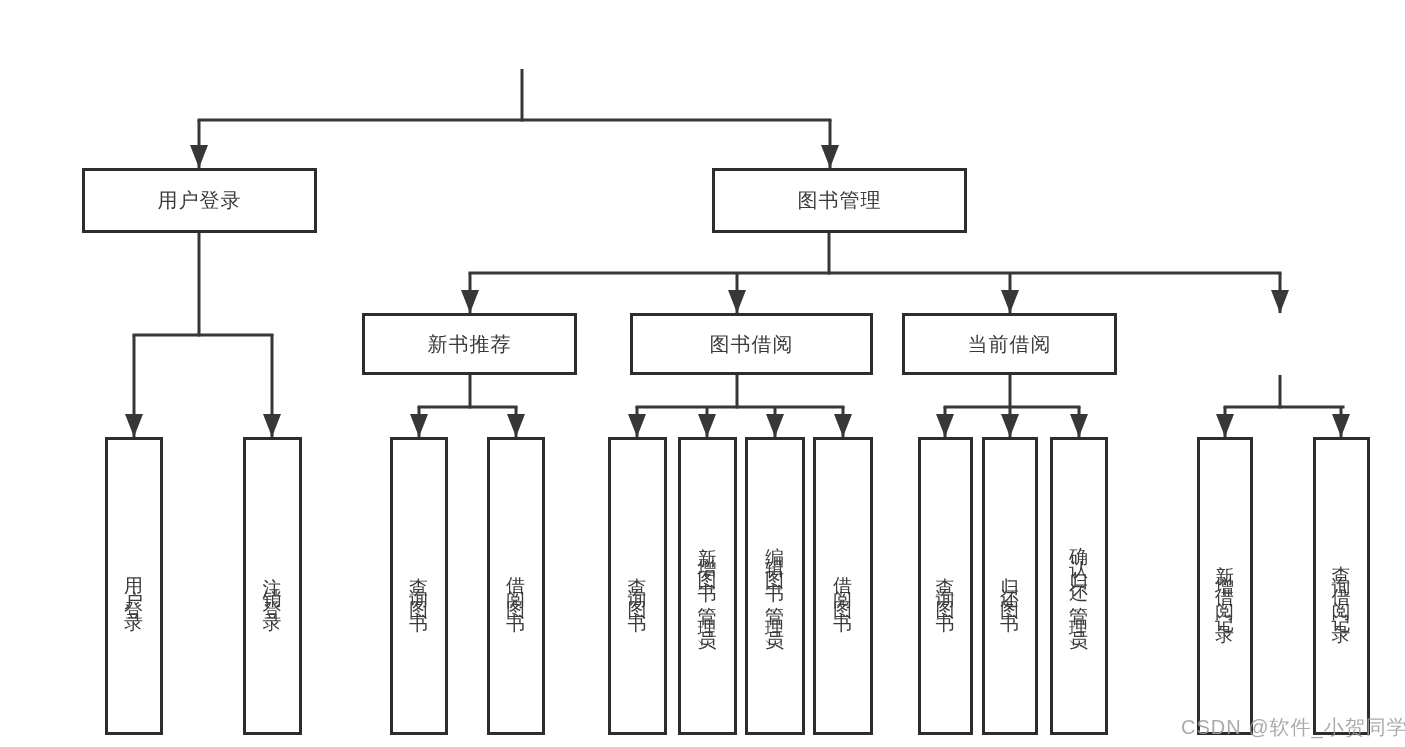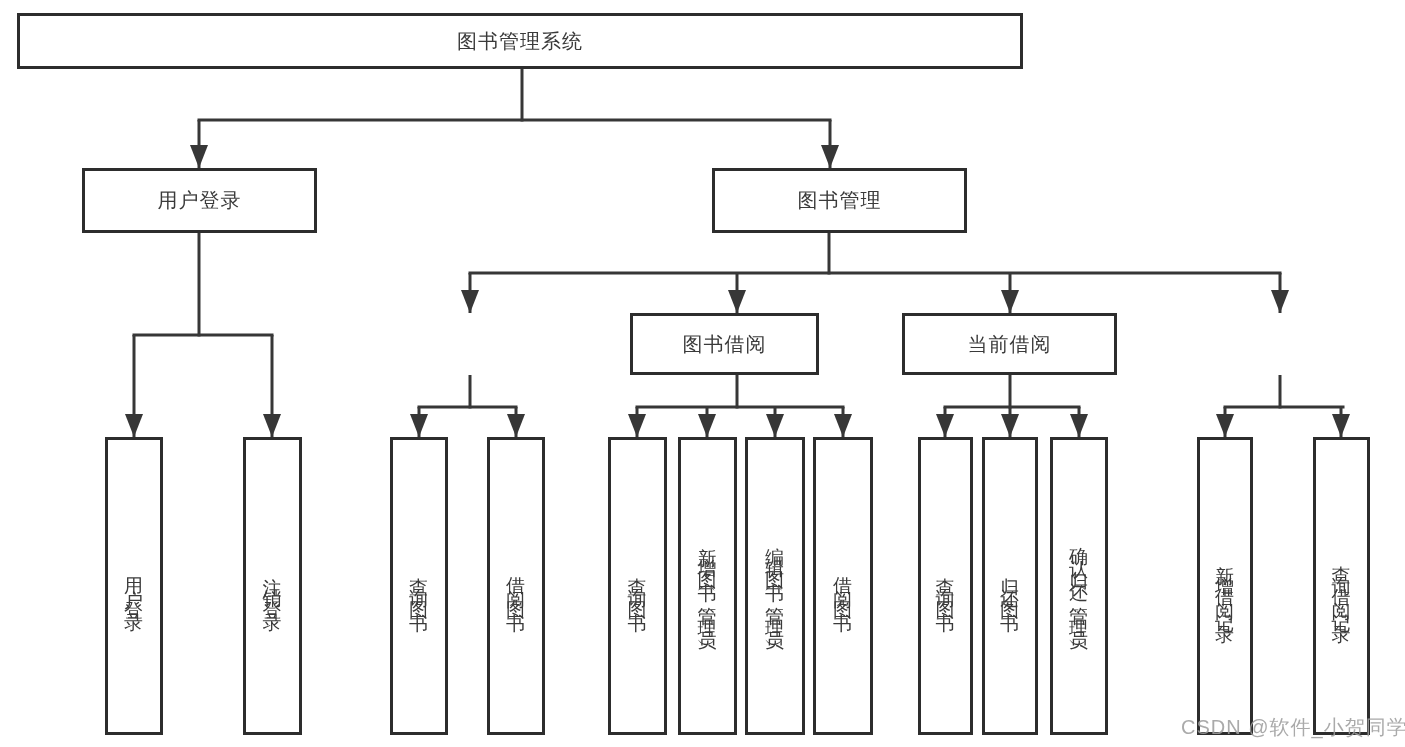--- a/index.html
+++ b/index.html
@@ -102,32 +102,32 @@
       <line x1="1010" y1="407" x2="1010" y2="437" marker-end="url(#arrow)"></line>
       <line x1="1079" y1="407" x2="1079" y2="437" marker-end="url(#arrow)"></line>
 
       <line x1="1280" y1="375" x2="1280" y2="408.5"></line>
       <line x1="1223.5" y1="407" x2="1344.5" y2="407"></line>
       <line x1="1225" y1="407" x2="1225" y2="437" marker-end="url(#arrow)"></line>
       <line x1="1341" y1="407" x2="1341" y2="437" marker-end="url(#arrow)"></line>
     </g>
   </svg>
 
-  <div class="node hnode" style="left:17px; top:13px; width:1006px; height:56px;">
-    <span>图书管理系统</span>
-  </div>
 
   <div class="node hnode" style="left:82px; top:168px; width:235px; height:65px;">
     <span>用户登录</span>
   </div>
   <div class="node hnode" style="left:712px; top:168px; width:255px; height:65px;">
     <span>图书管理</span>
   </div>
 
-  <div class="node hnode" style="left:630px; top:313px; width:189px; height:62px;">
+  <div class="node hnode" style="left:362px; top:313px; width:215px; height:62px;">
+    <span>新书推荐</span>
+  </div>
+  <div class="node hnode" style="left:630px; top:313px; width:243px; height:62px;">
     <span>图书借阅</span>
   </div>
   <div class="node hnode" style="left:902px; top:313px; width:215px; height:62px;">
     <span>当前借阅</span>
   </div>
 
   <div class="node vnode" style="left:105px; top:437px; width:58px; height:298px;">
     <span>用户登录</span>
   </div>
   <div class="node vnode" style="left:243px; top:437px; width:59px; height:298px;">

